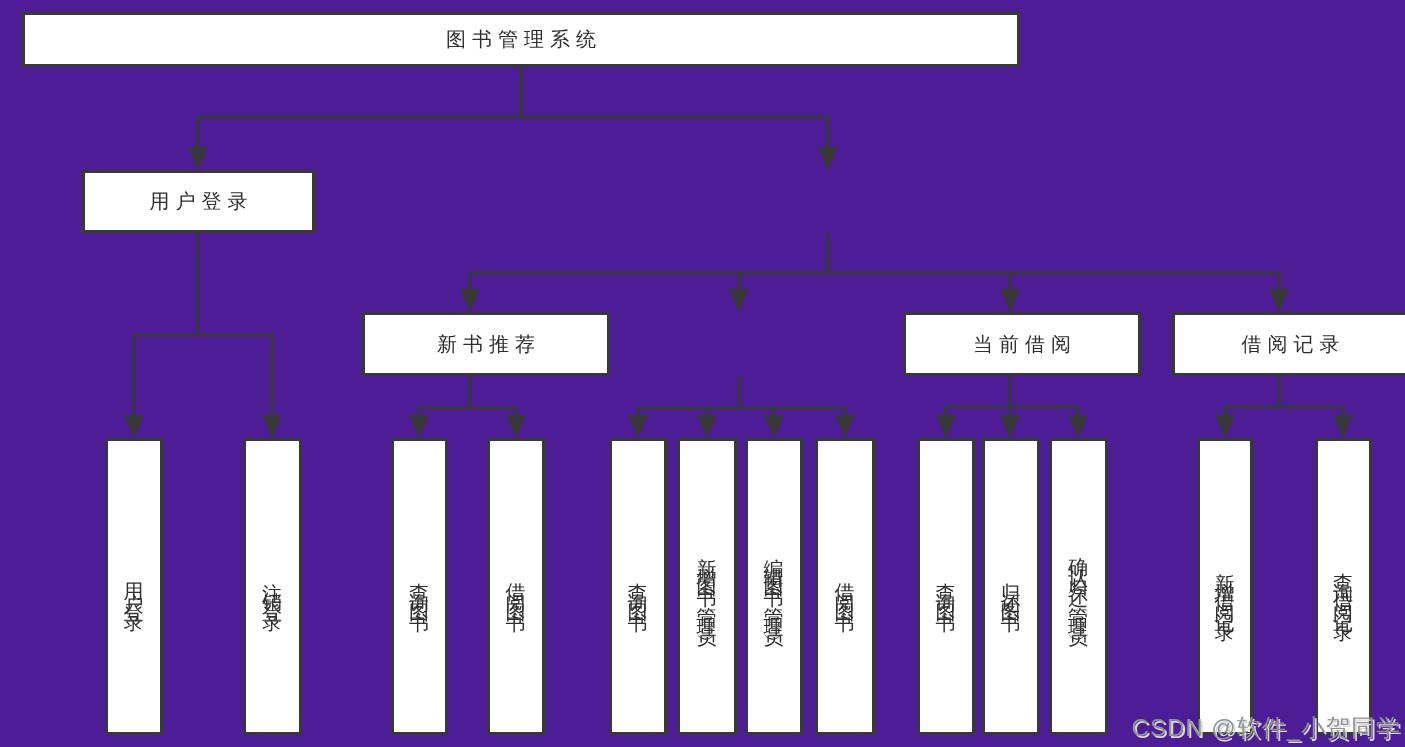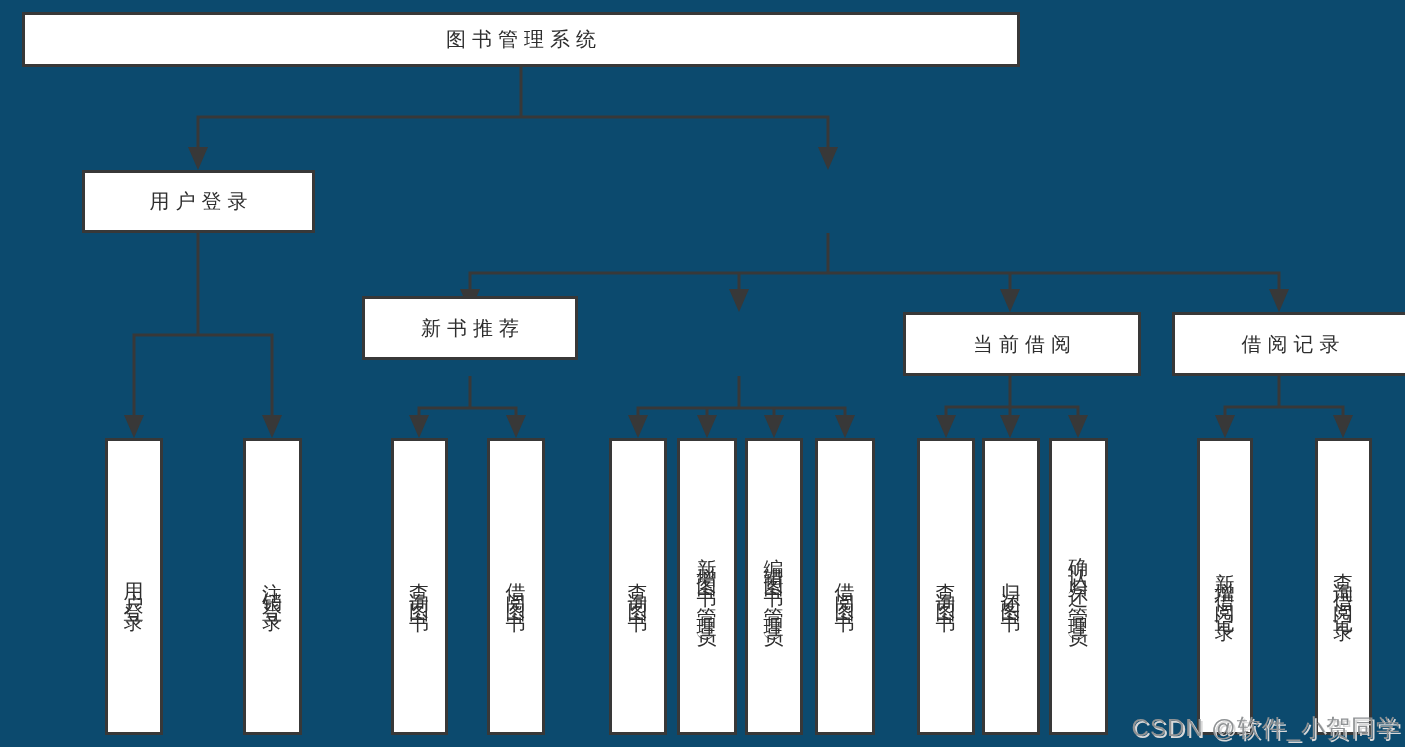--- a/index.html
+++ b/index.html
@@ -1,19 +1,19 @@
 <!DOCTYPE html>
 <html><head>
 <meta charset="utf-8">
 <style>
   html,body{margin:0;padding:0;background:#ffffff;}
   .canvas{
     position:relative;
     width:1405px;height:747px;
-    background:#0c4a6e;
+    background:#4c1d95;
     overflow:hidden;
     font-family:"Liberation Sans",sans-serif;
   }
   .wires{position:absolute;left:0;top:0;z-index:0;}
   .node{
     position:absolute;
     box-sizing:border-box;
     border:3px solid #383838;
     background:#ffffff;
     display:flex;
@@ -88,21 +88,21 @@
       <polygon points="1068,415 1088,415 1078,438"></polygon>
       <polygon points="1215,415 1235,415 1225,438"></polygon>
       <polygon points="1333,415 1353,415 1343,438"></polygon>
     </g>
   </svg>
 
   <div class="node h" style="left:22px;top:12px;width:998px;height:55px">图书管理系统</div>
 
   <div class="node h" style="left:82px;top:170px;width:233px;height:63px">用户登录</div>
 
-  <div class="node h" style="left:362px;top:296px;width:216px;height:64px">新书推荐</div>
+  <div class="node h" style="left:362px;top:312px;width:248px;height:64px">新书推荐</div>
   <div class="node h" style="left:903px;top:312px;width:238px;height:64px">当前借阅</div>
   <div class="node h" style="left:1172px;top:312px;width:237px;height:64px">借阅记录</div>
 
   <div class="node v" style="left:105px;top:438px;width:58px;height:297px">用户登录</div>
   <div class="node v" style="left:243px;top:438px;width:59px;height:297px">注销登录</div>
 
   <div class="node v" style="left:391px;top:438px;width:57px;height:297px">查询图书</div>
   <div class="node v" style="left:487px;top:438px;width:58px;height:297px">借阅图书</div>
 
   <div class="node v" style="left:609px;top:438px;width:58px;height:297px">查询图书</div>

